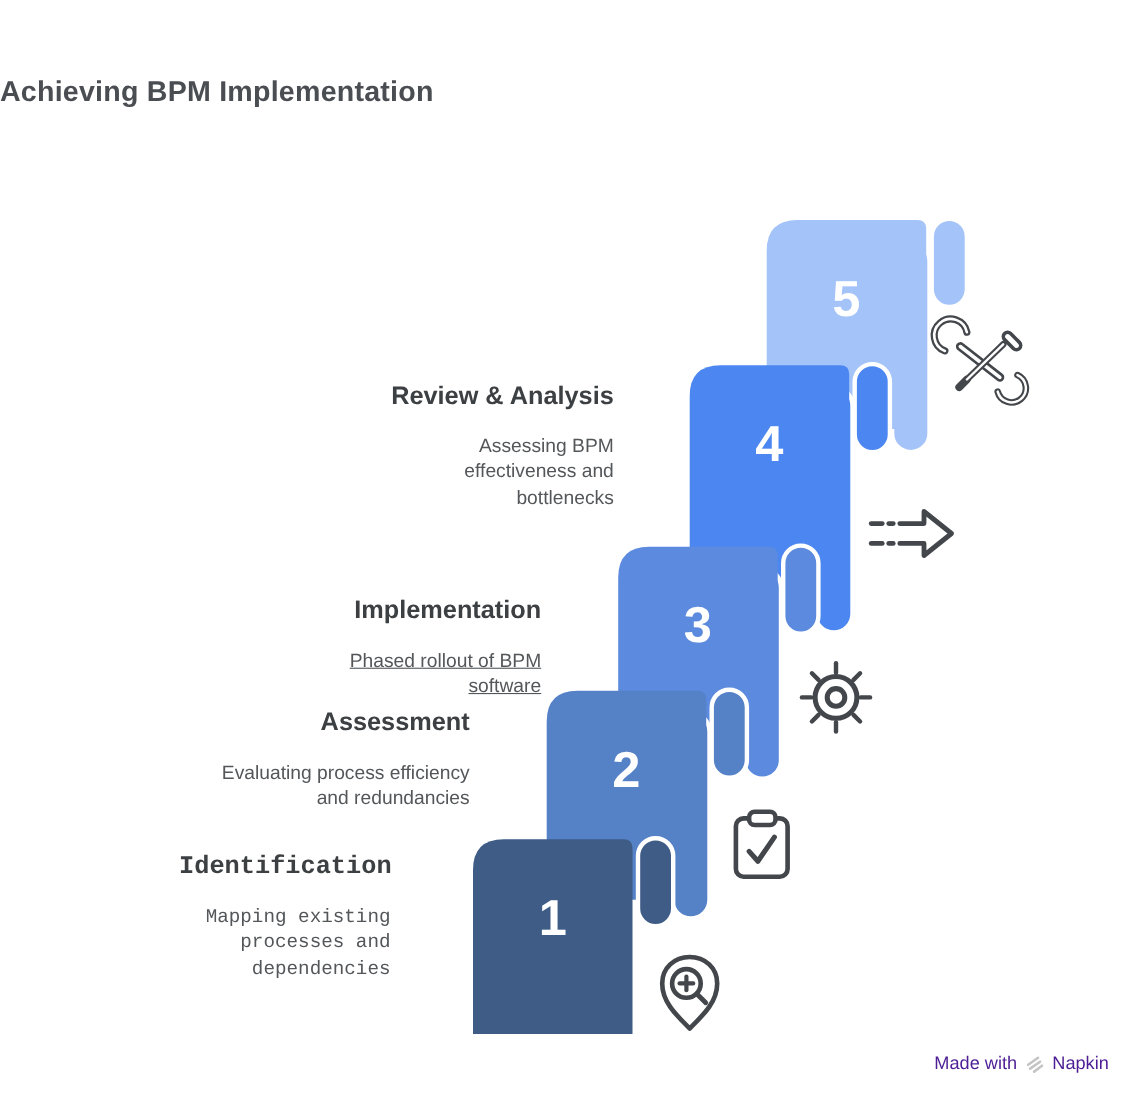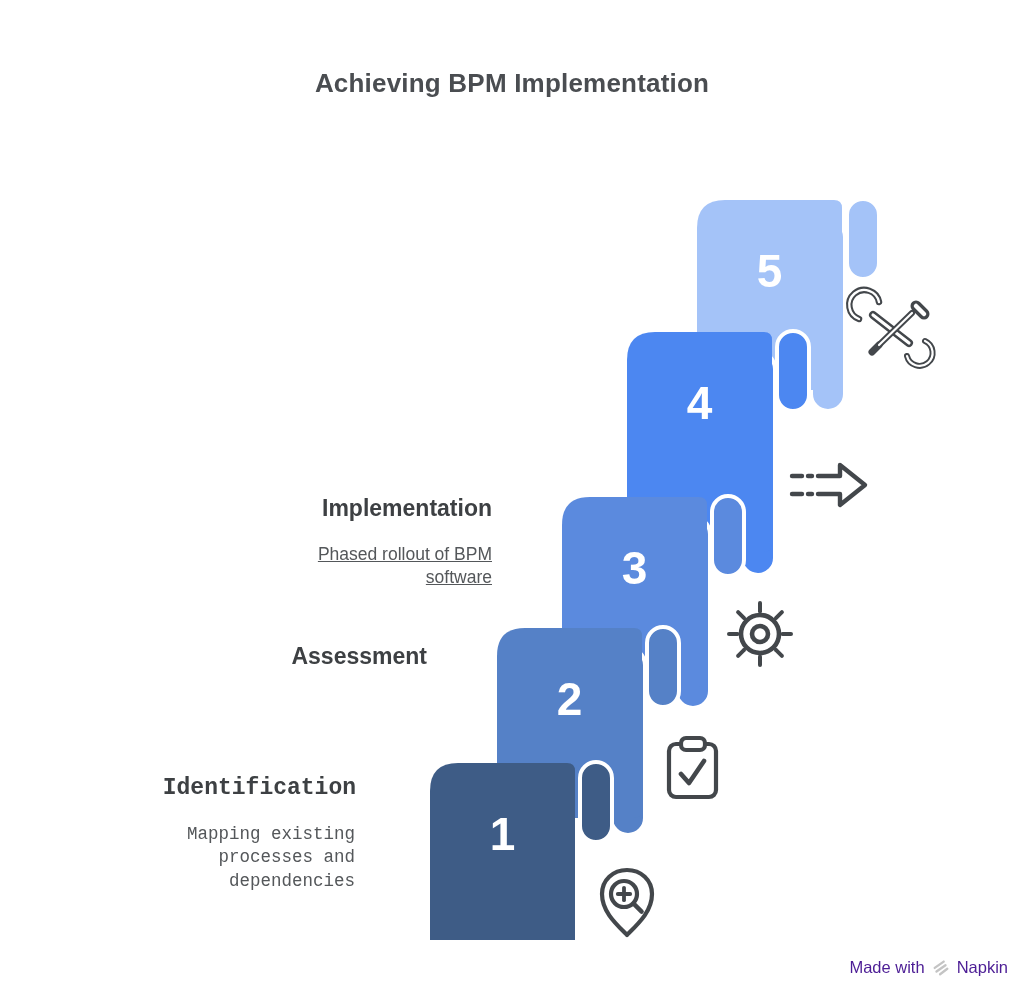--- a/index.html
+++ b/index.html
@@ -1,34 +1,34 @@
 <!DOCTYPE html>
 <html><head>
 <meta charset="utf-8">
 <style>
   html,body{margin:0;padding:0;}
   body{font-family:"Liberation Sans", sans-serif; background:#ffffff;}
   #canvas{position:relative;width:1024px;height:999px;background:#ffffff;overflow:hidden;}
 
   .main-title{
     position:absolute; left:0; top:68px; width:1024px;
-    text-align:center; font-size:26px; font-weight:bold; color:#4a4d51;
+    font-size:26px; font-weight:bold; color:#4a4d51;
     letter-spacing:.2px;
   }
 
   
   .step-text{position:absolute; text-align:right;}
   .step-text .step-label{font-size:23px; font-weight:bold; color:#3d4043; line-height:1.2;}
   .step-text .step-desc{margin-top:20px; font-size:17.5px; color:#54575a; line-height:1.36; margin-left:auto;}
 
   .t5{top:214px; right:397px; width:260px;}
   .t5 .step-desc{max-width:248px;}
   .t4{top:346px; right:466px; width:240px;}
   .t4 .step-desc{max-width:152px;}
-  .t3{top:495px; right:532px; width:240px;}
+  .t3{top:541px; right:532px; width:240px;}
   .t3 .step-desc{max-width:192px;text-decoration:underline;}
   .t2{top:643px; right:597px; width:250px;}
   .t2 .step-desc{max-width:238px;}
   .t1{top:775px; right:668px; width:280px;font-family:Liberation Mono, monospace;}
   .t1 .step-desc{max-width:252px;margin-left:27px;}
 
   
   .ribbon{position:absolute; width:200px; height:260px;}
   .r5{left:697px; top:200px;}
   .r4{left:627px; top:332px;}
@@ -102,26 +102,31 @@
   </div>
 
   <div class="ribbon r1">
     <svg width="200" height="260" viewBox="0 0 200 260">
       <path d="M28,0 H137 Q145,0 145,8 V177 H0 V28 Q0,0 28,0 Z" fill="#3e5c86"></path>
       <rect x="150" y="-1" width="32" height="80" rx="16" stroke="#ffffff" stroke-width="4" fill="#3e5c86"></rect>
     </svg>
     <div class="step-number">1</div>
   </div>
 
+  <div class="step-text t4">
+    <div class="step-label">Review &amp; Analysis</div>
+    <div class="step-desc">Assessing BPM effectiveness and bottlenecks</div>
+  </div>
   <div class="step-text t3">
     <div class="step-label">Implementation</div>
     <div class="step-desc">Phased rollout of BPM software</div>
   </div>
   <div class="step-text t2">
     <div class="step-label">Assessment</div>
+    <div class="step-desc">Evaluating process efficiency and redundancies</div>
   </div>
   <div class="step-text t1">
     <div class="step-label">Identification</div>
     <div class="step-desc">Mapping existing processes and dependencies</div>
   </div>
 
   <div class="icon i1">
     <svg width="68" height="72" viewBox="0 0 68 72" fill="none" stroke="#43474b" stroke-linecap="round" stroke-linejoin="round">
       <path d="M34,69 C22,57 9,45 9,28 C9,14 20,4 34,4 C48,4 59,14 59,28 C59,45 46,57 34,69 Z" stroke-width="4.2"></path>
       <circle cx="31" cy="28" r="13" stroke-width="4.2"></circle>

